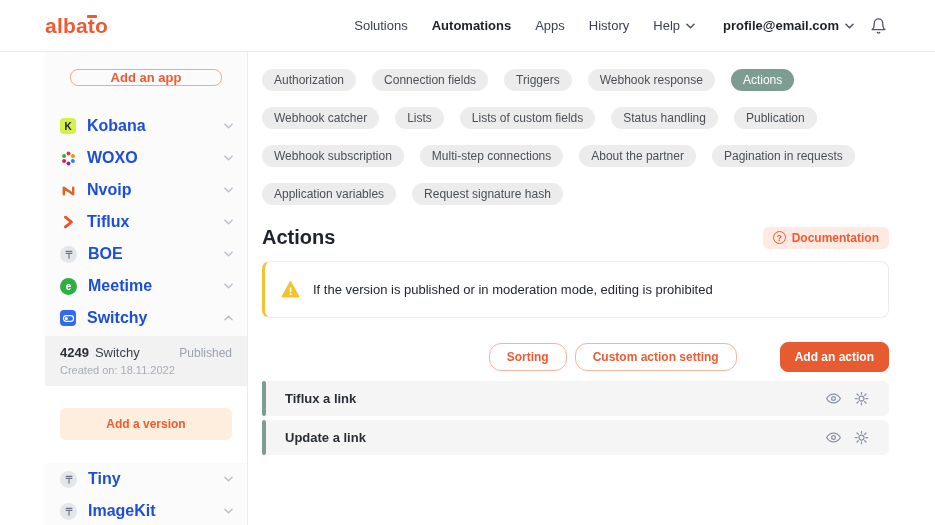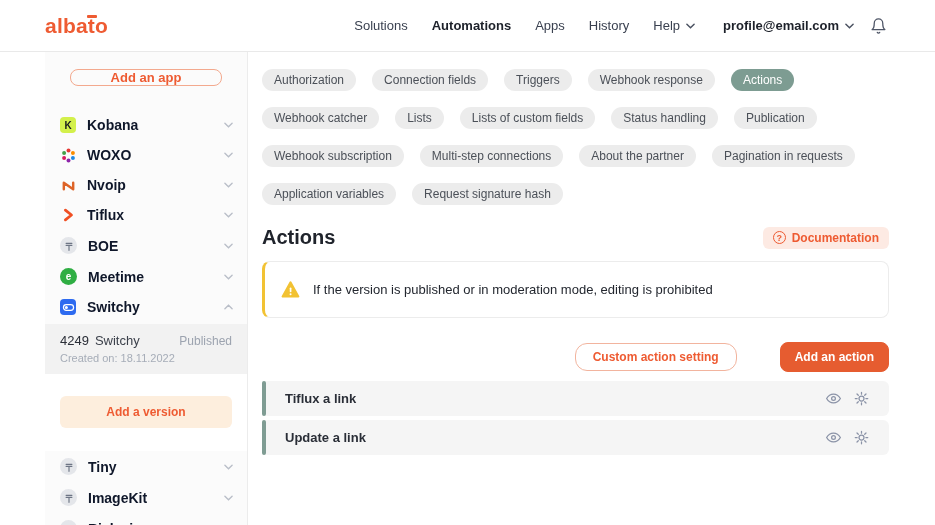--- a/index.html
+++ b/index.html
@@ -26,37 +26,37 @@
   .sidebar { width:203px; background:#fbfbfb; border-right:1px solid #ececec;
     padding-top:17px; display:flex; flex-direction:column; overflow:hidden; }
 
   .add-app-btn { margin:0 25px; height:31px; background:transparent;
     border:1px solid #f3a98e; border-radius:8px; color:#ee5b32; font-weight:bold;
     font-size:13px; cursor:pointer; font-family:inherit; }
 
   .app-list { margin-top:24px; }
   .app-item { display:flex; align-items:center; gap:11px; padding:7px 14px 7px 15px;
     cursor:pointer; }
-  .app-name { font-size:14px; font-weight:bold; color:#0f172a; }
+  .app-name { font-size:16px; font-weight:bold; color:#1d4ed8; }
   .chev { margin-left:auto; display:flex; }
   .chev svg { display:block; }
 
   .icon16 { width:16px; height:16px; flex:0 0 16px; display:flex;
     align-items:center; justify-content:center; }
   .ic-kobana { background:#d3f04b; border-radius:4px; font-size:10px; font-weight:bold;
     color:#15181c; }
   .ic-circle { width:17px; height:17px; flex:0 0 17px; border-radius:50%;
     background:#e4e6ea; display:flex; align-items:center; justify-content:center; }
   .ic-meetime { background:#2fae43; }
   .ic-meetime span { color:#fff; font-size:10px; font-weight:bold; }
   .ic-switchy { background:#2e6bf0; border-radius:4px; }
 
   .version-block { background:#f2f2f2; padding:9px 15px 10px; margin-top:2px; }
   .version-row1 { display:flex; align-items:baseline; font-size:13px; }
-  .version-id { font-weight:normal; color:#2a2e37; margin-right:6px; }
+  .version-id { font-weight:bold; color:#2a2e37; margin-right:6px; }
   .version-app { color:#3c414b; }
   .version-status { margin-left:auto; color:#9ca3af; font-size:12px; }
   .version-created { margin-top:4px; font-size:11px; color:#a6adb8; }
   .add-version-wrap { background:#fff; padding:22px 15px 23px; }
   .add-version-btn { width:100%; background:#fdeedd; border:none; border-radius:6px;
     padding:9px 0; color:#ee5b32; font-weight:bold; font-size:12px; cursor:pointer;
     font-family:inherit; }
 
   
   .main { flex:1; padding:17px 46px 0 14px; overflow:hidden; }
@@ -325,20 +325,21 @@
         <svg width="19" height="17" viewBox="0 0 24 22">
             <path d="M12 2L2 20h20L12 2z" fill="#f2c233" stroke="#f2c233" stroke-width="3" stroke-linejoin="round"></path>
             <rect x="11" y="8.5" width="2.2" height="6" rx="1" fill="#fff"></rect>
             <circle cx="12.1" cy="17" r="1.3" fill="#fff"></circle>
           </svg>
       </span>
       <span class="warning-text">If the version is published or in moderation mode, editing is prohibited</span>
     </div>
 
     <div class="toolbar">
+      <button class="btn-outline">Sorting</button>
       <button class="btn-outline">Custom action setting</button>
       <button class="btn-solid">Add an action</button>
     </div>
 
     <div class="action-list">
 
       <div class="action-row">
         <span class="action-label">Tiflux a link</span>
         <span class="row-icons">
           <span>

